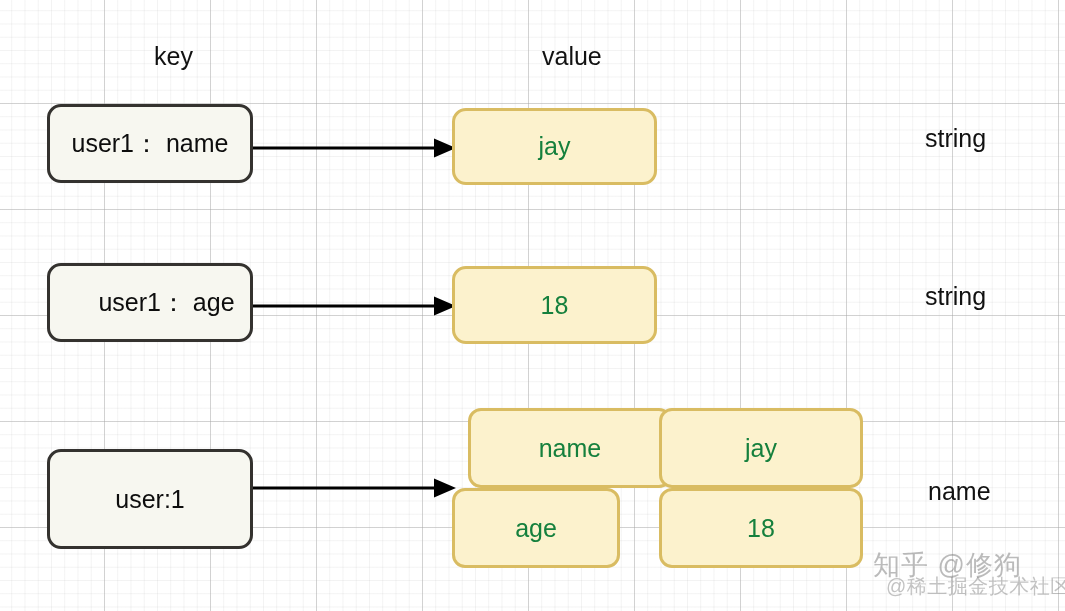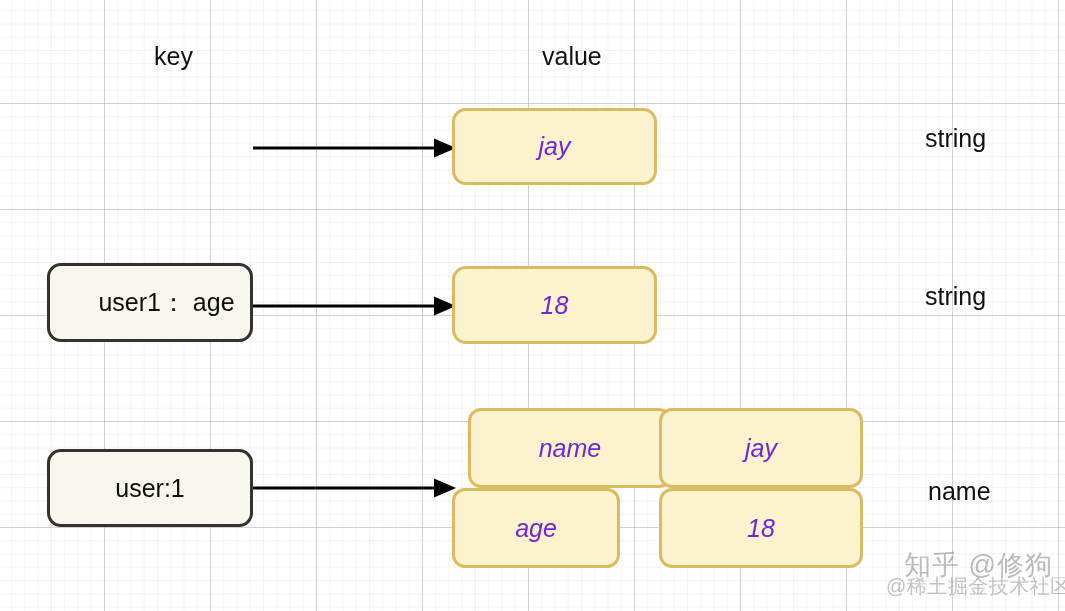--- a/index.html
+++ b/index.html
@@ -65,63 +65,62 @@
   .val-box {
     position: absolute;
     box-sizing: border-box;
     background: #fcf2cd;
     border: 3px solid #d9bc62;
     border-radius: 14px;
     display: flex;
     align-items: center;
     justify-content: center;
     font-size: 25px;
-    color: #6d28d9;
+    color: #15803d;
     white-space: nowrap;
-    font-style: italic;
   }
 
   
   .hash-cell { border-radius: 13px; }
 
   
   .arrow-svg {
     position: absolute;
     overflow: visible;
     pointer-events: none;
   }
 
   
   .wm-zhihu {
     position: absolute;
     font-size: 27px;
     color: rgba(120,120,120,0.50);
     white-space: nowrap;
     letter-spacing: 1px;
     line-height: 1;
-    margin-left: 31px;
   }
   .wm-juejin {
     position: absolute;
     font-size: 20px;
     color: rgba(130,130,130,0.48);
     white-space: nowrap;
     letter-spacing: 0.5px;
     line-height: 1;
   }
 </style>
 </head>
 <body>
 
 <div id="canvas">
 
   <div class="col-header" style="left:118px; top:44px;margin-left:36px;">key</div>
 
   <div class="col-header" style="left:542px; top:44px;">value</div>
 
+  <div class="key-box" style="left:47px; top:104px; width:206px; height:79px;">user1： name</div>
 
   <svg class="arrow-svg" style="left:253px; top:128px;" width="205" height="40" viewBox="0 0 205 40">
     <line x1="0" y1="20" x2="181" y2="20" stroke="#000000" stroke-width="2.8"></line>
     <polygon points="181,10.5 203,20 181,29.5" fill="#000000"></polygon>
   </svg>
 
   <div class="val-box" style="left:452px; top:108px; width:205px; height:77px;">jay</div>
 
   <div class="type-label" style="left:925px; top:126px;">string</div>
 
@@ -129,21 +128,21 @@
 
   <svg class="arrow-svg" style="left:253px; top:286px;" width="205" height="40" viewBox="0 0 205 40">
     <line x1="0" y1="20" x2="181" y2="20" stroke="#000000" stroke-width="2.8"></line>
     <polygon points="181,10.5 203,20 181,29.5" fill="#000000"></polygon>
   </svg>
 
   <div class="val-box" style="left:452px; top:266px; width:205px; height:78px;">18</div>
 
   <div class="type-label" style="left:925px; top:284px;">string</div>
 
-  <div class="key-box" style="left:47px; top:449px; width:206px; height:78px;">user:1</div>
+  <div class="key-box" style="left:47px; top:449px; width:206px; height:100px;">user:1</div>
 
   <svg class="arrow-svg" style="left:253px; top:468px;" width="205" height="40" viewBox="0 0 205 40">
     <line x1="0" y1="20" x2="181" y2="20" stroke="#000000" stroke-width="2.8"></line>
     <polygon points="181,10.5 203,20 181,29.5" fill="#000000"></polygon>
   </svg>
 
   <div class="val-box hash-cell" style="left:468px; top:408px; width:204px; height:80px;">name</div>
 
   <div class="val-box hash-cell" style="left:659px; top:408px; width:204px; height:80px;">jay</div>
 

